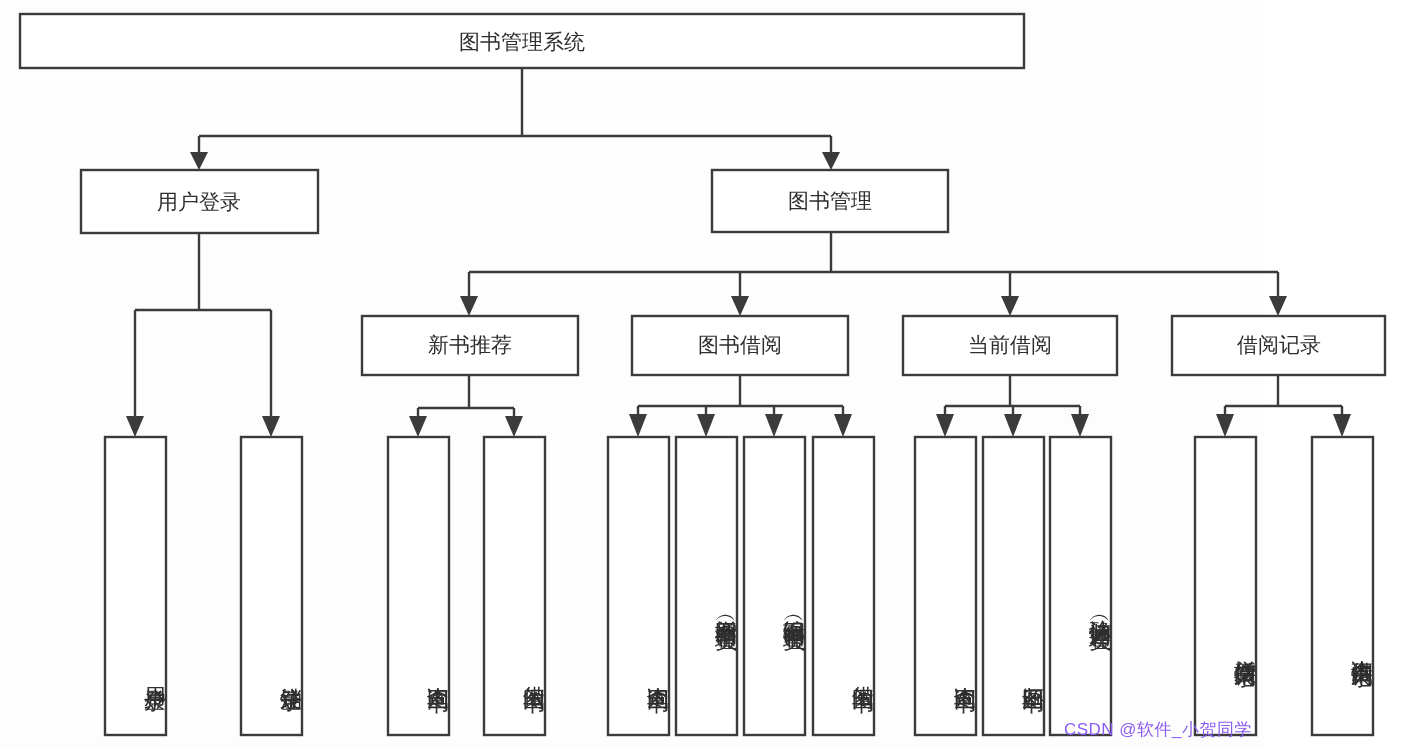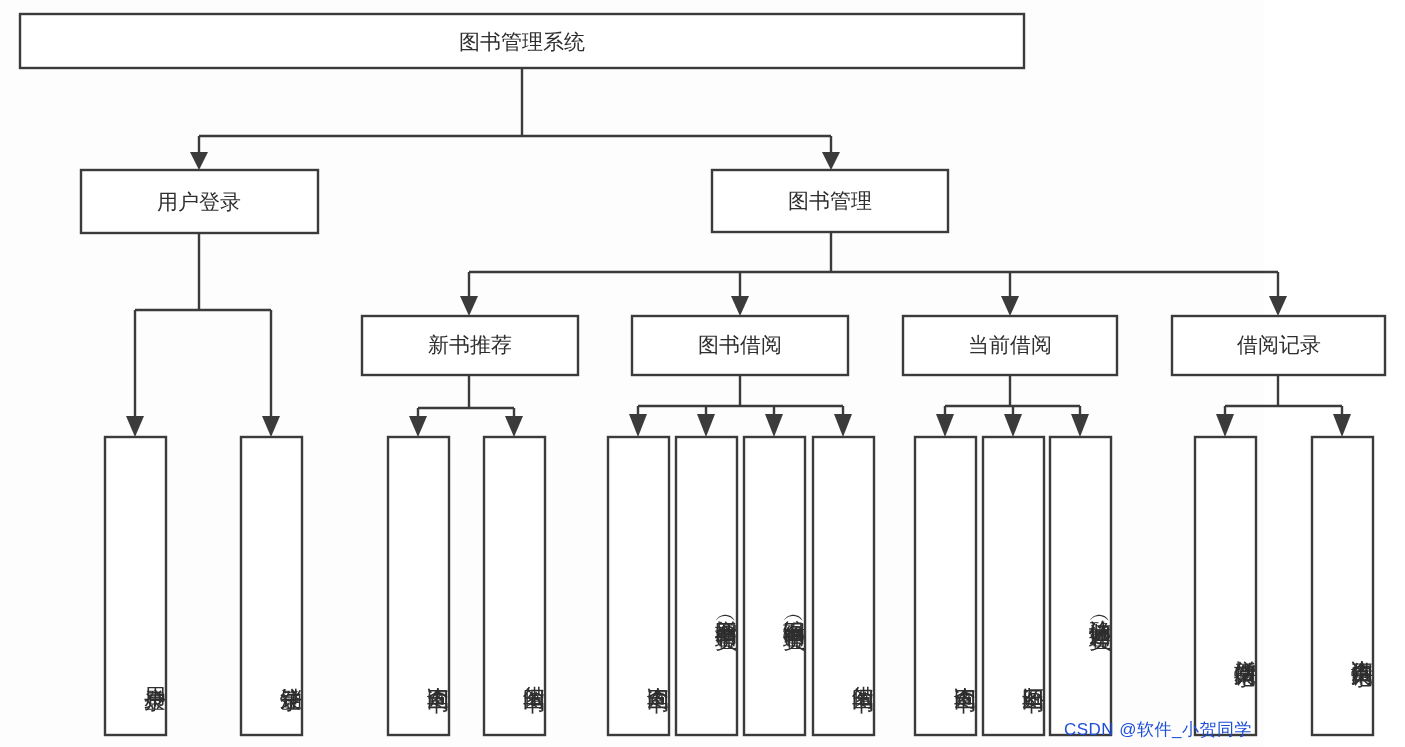--- a/index.html
+++ b/index.html
@@ -60,21 +60,21 @@
     white-space: nowrap;
     text-align: center;
     pointer-events: none;
   }
   .watermark {
     position: absolute;
     right: 12px;
     bottom: 6px;
     font-family: "Liberation Sans", "DejaVu Sans", sans-serif;
     font-size: 17px;
-    color: #1d4ed8;
+    color: #8b5cf6;
     letter-spacing: 0.5px;
     user-select: none;
   }
 </style>
 </head>
 <body>
 
 <div id="diagram-root">
 
   <svg class="flow" viewBox="0 0 1405 747">

